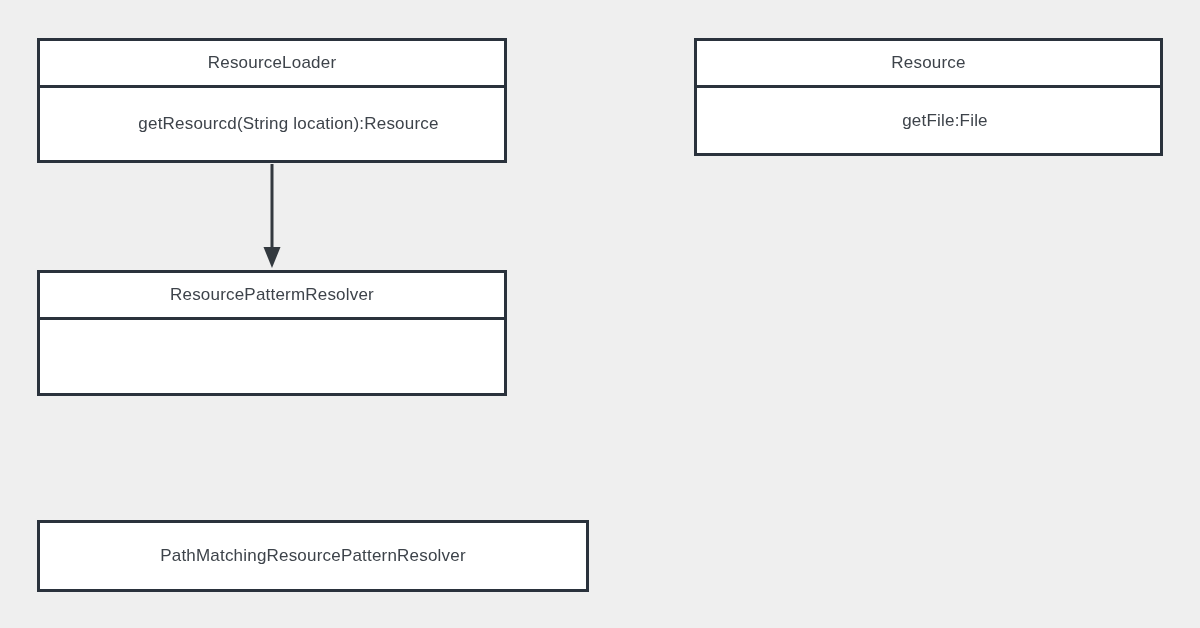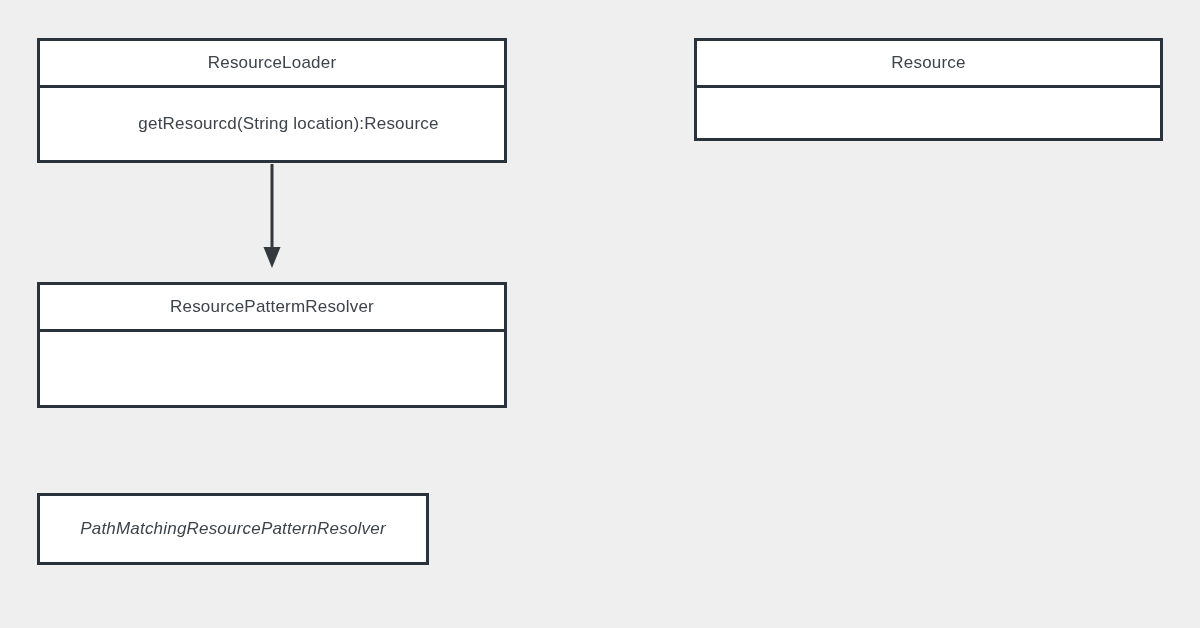--- a/index.html
+++ b/index.html
@@ -46,43 +46,44 @@
     letter-spacing: 0.2px;
     padding-left: 33px;
   }
   .single .class-title {
     border-bottom: none;
     flex: 1 1 auto;
   }
   
   #box-resource-loader        { left: 37px;  top: 38px;  width: 470px; height: 125px; }
   #box-resource-loader .class-title { height: 44px; }
-  #box-resource               { left: 694px; top: 38px;  width: 469px; height: 103px; }
+  #box-resource               { left: 694px; top: 38px;  width: 469px; height: 118px; }
   #box-resource .class-title  { height: 44px; }
-  #box-resource-patterm       { left: 37px;  top: 282px; width: 470px; height: 126px; }
+  #box-resource-patterm       { left: 37px;  top: 270px; width: 470px; height: 126px; }
   #box-resource-patterm .class-title { height: 44px; }
-  #box-path-matching          { left: 37px;  top: 493px; width: 392px; height: 72px; font-style: italic; }
+  #box-path-matching          { left: 37px;  top: 520px; width: 552px; height: 72px; }
   svg.connector-layer {
     position: absolute;
     inset: 0;
     pointer-events: none;
   }
 </style>
 </head>
 <body>
 
 <div class="canvas">
 
   <div class="class-box" id="box-resource-loader">
     <div class="class-title">ResourceLoader</div>
     <div class="class-member">getResourcd(String location):Resource</div>
   </div>
 
   <div class="class-box" id="box-resource">
     <div class="class-title">Resource</div>
+    <div class="class-member">getFile:File</div>
   </div>
 
   <div class="class-box" id="box-resource-patterm">
     <div class="class-title">ResourcePattermResolver</div>
   </div>
 
   <div class="class-box single" id="box-path-matching">
     <div class="class-title">PathMatchingResourcePatternResolver</div>
   </div>
 

